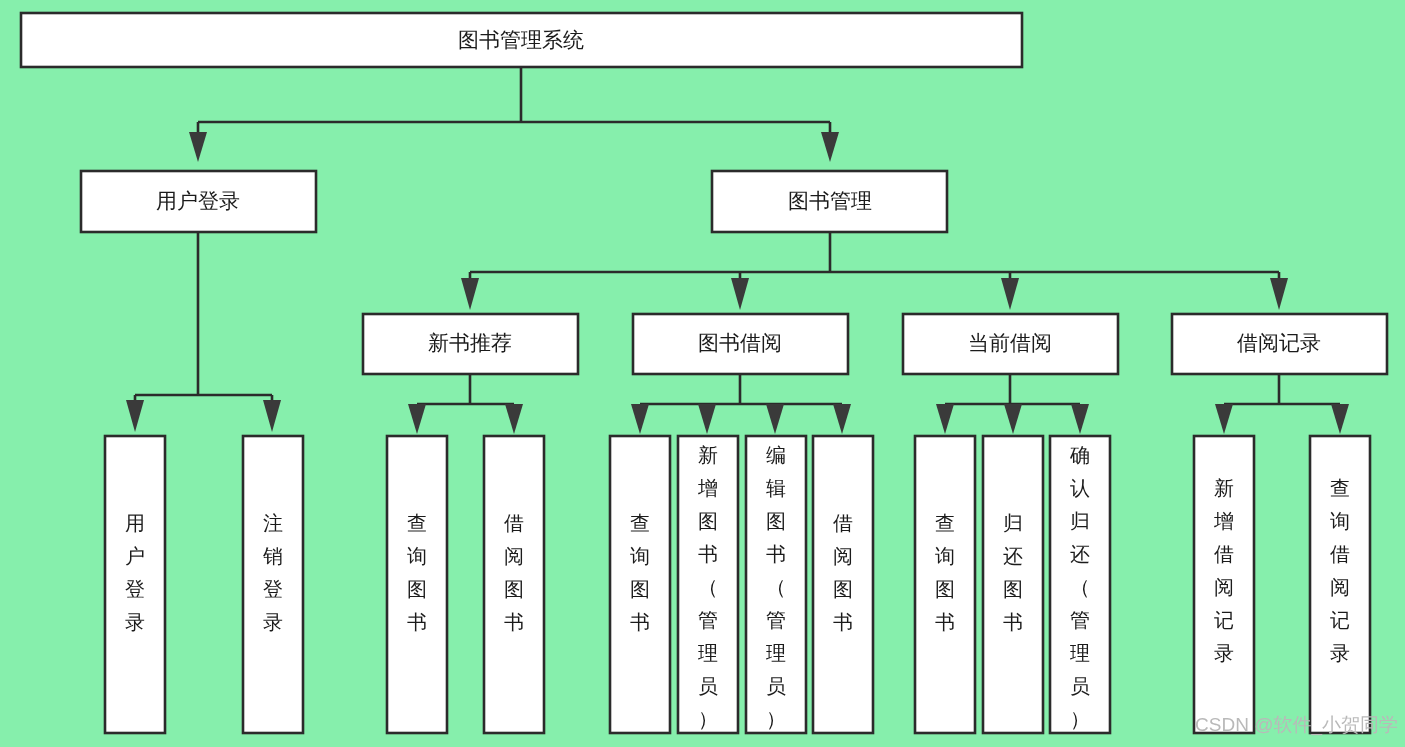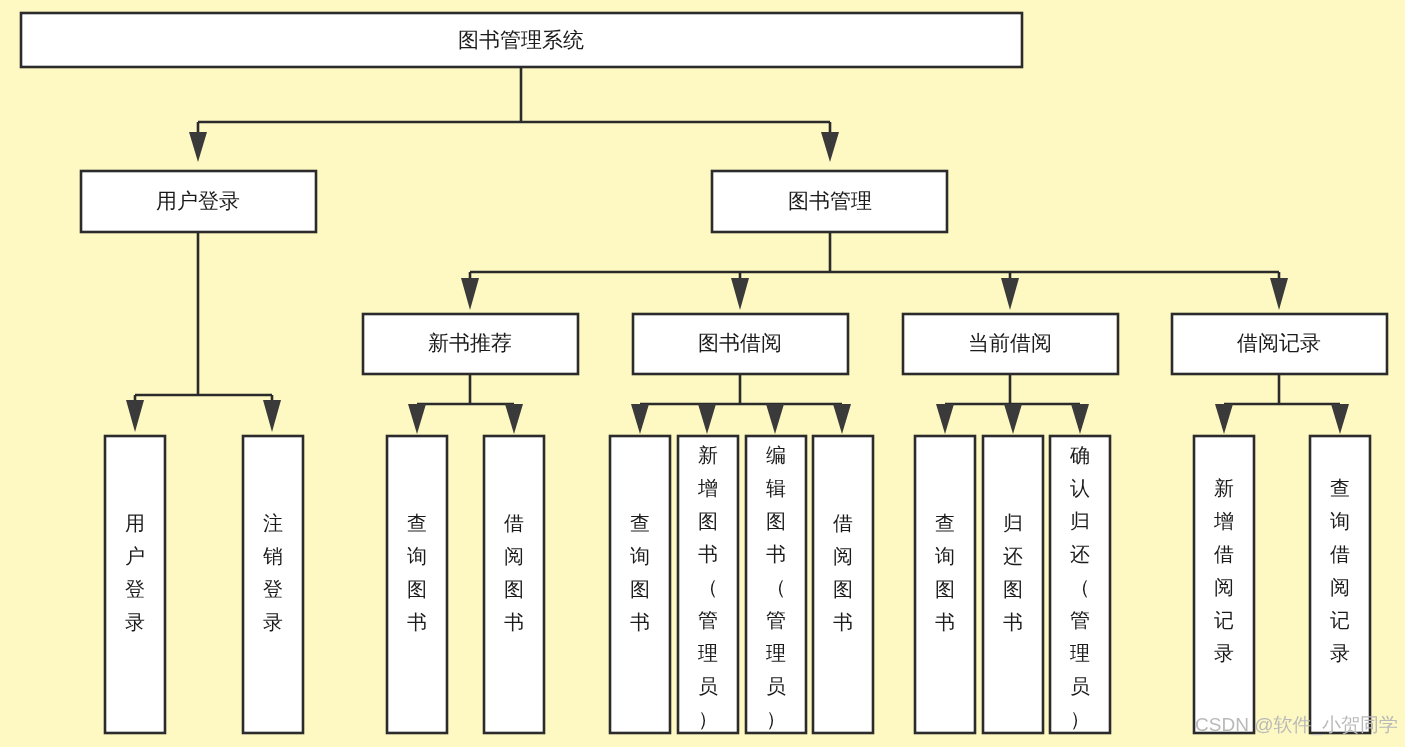--- a/index.html
+++ b/index.html
@@ -8,21 +8,21 @@
     padding: 0;
     background: #ffffff;
   }
   body {
     font-family: "Liberation Sans", "DejaVu Sans", sans-serif;
   }
   #diagram-root {
     position: relative;
     width: 1405px;
     height: 747px;
-    background: #fef9c3;
+    background: #86efac;
     overflow: hidden;
   }
   svg.diagram-canvas {
     position: absolute;
     top: 0;
     left: 0;
     width: 1405px;
     height: 747px;
   }
   .node-box {

